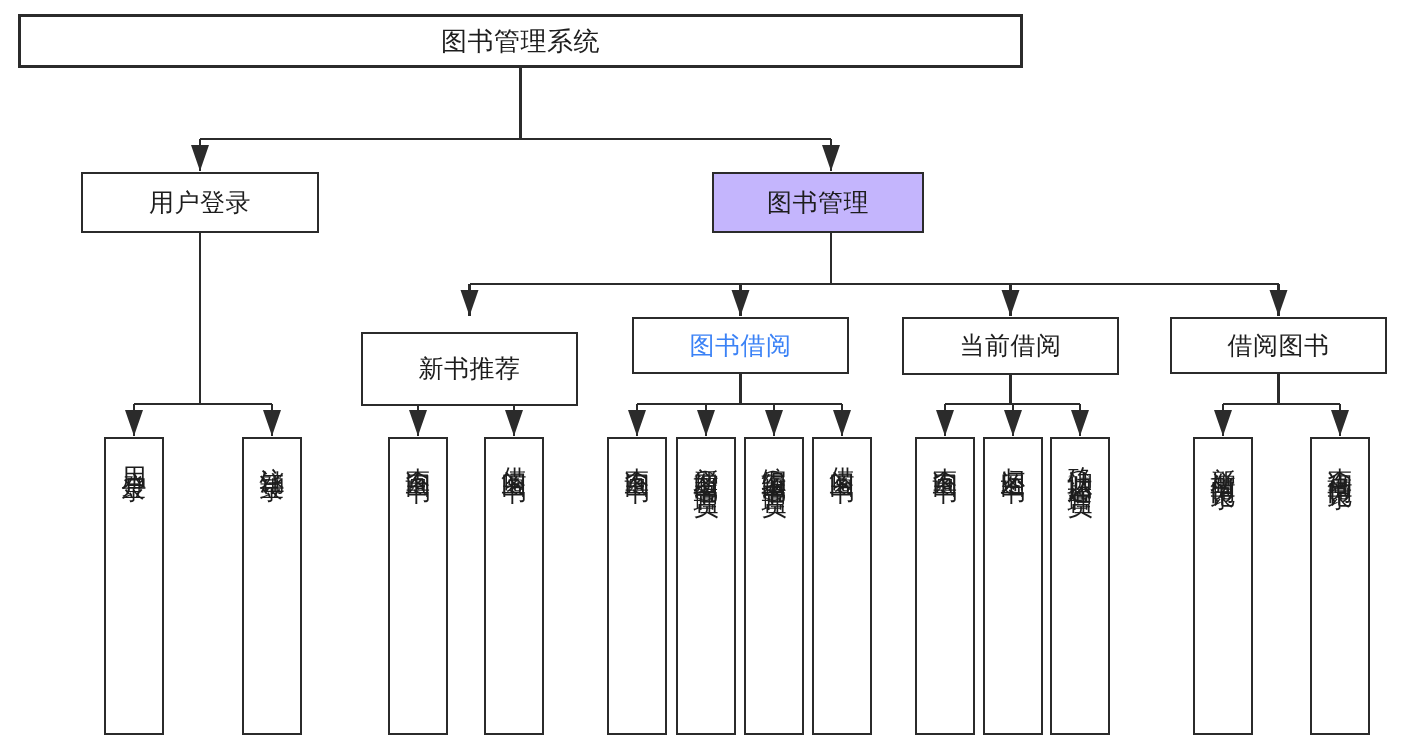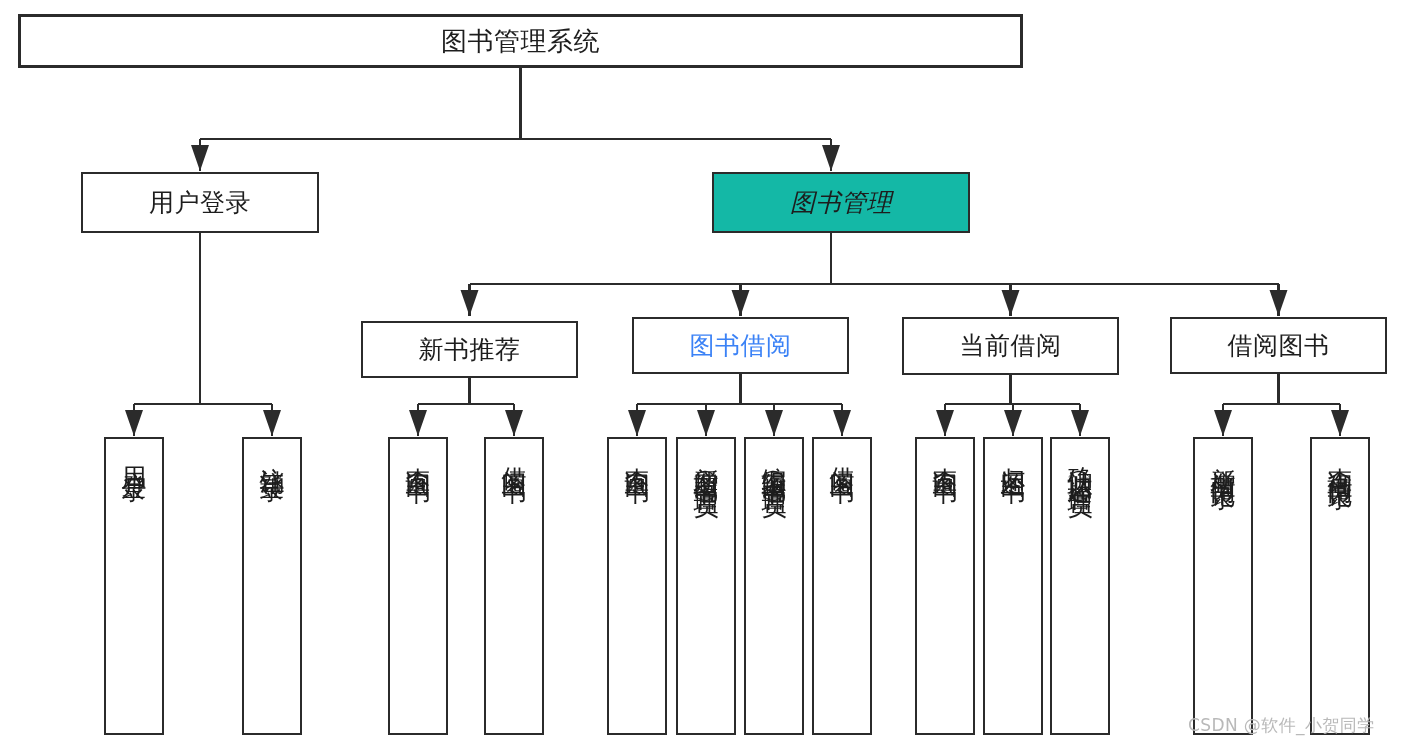--- a/index.html
+++ b/index.html
@@ -136,24 +136,24 @@
       <line x1="1340" y1="404" x2="1340" y2="436" stroke="#2b2b2b" stroke-width="2.6" shape-rendering="crispEdges"></line>
       <polygon points="1331,410 1349,410 1340,436" fill="#2b2b2b"></polygon>
     </svg>
   <div id="nodes">
       <div class="node h root" style="left: 18px; top: 14px; width: 1005px; height: 54px; border-color: rgb(43, 43, 43); background: rgb(255, 255, 255); color: rgb(29, 29, 29);">
         <span class="node-label">图书管理系统</span>
       </div>
       <div class="node h" style="left: 81px; top: 172px; width: 238px; height: 61px; border-color: rgb(43, 43, 43); background: rgb(255, 255, 255); color: rgb(29, 29, 29);">
         <span class="node-label">用户登录</span>
       </div>
-      <div class="node h" style="left: 712px; top: 172px; width: 258px; height: 61px; border-color: rgb(43, 43, 43); background: #14b8a6; color: rgb(29, 29, 29); font-style: italic;">
+      <div class="node h" style="left: 712px; top: 172px; width: 212px; height: 61px; border-color: rgb(43, 43, 43); background: #c4b5fd; color: rgb(29, 29, 29);">
         <span class="node-label">图书管理</span>
       </div>
-      <div class="node h" style="left: 361px; top: 321px; width: 217px; height: 57px; border-color: rgb(43, 43, 43); background: rgb(255, 255, 255); color: rgb(29, 29, 29);">
+      <div class="node h" style="left: 361px; top: 332px; width: 217px; height: 74px; border-color: rgb(43, 43, 43); background: rgb(255, 255, 255); color: rgb(29, 29, 29);">
         <span class="node-label">新书推荐</span>
       </div>
       <div class="node h" style="left: 632px; top: 317px; width: 217px; height: 57px; border-color: rgb(43, 43, 43); background: rgb(255, 255, 255); color: #3b82f6;">
         <span class="node-label">图书借阅</span>
       </div>
       <div class="node h" style="left: 902px; top: 317px; width: 217px; height: 58px; border-color: rgb(43, 43, 43); background: rgb(255, 255, 255); color: rgb(29, 29, 29);">
         <span class="node-label">当前借阅</span>
       </div>
       <div class="node h" style="left: 1170px; top: 317px; width: 217px; height: 57px; border-color: rgb(43, 43, 43); background: rgb(255, 255, 255); color: rgb(29, 29, 29);">
         <span class="node-label">借阅图书</span>
@@ -191,14 +191,13 @@
       <div class="node v" style="left: 1050px; top: 437px; width: 60px; height: 298px; border-color: rgb(43, 43, 43); background: rgb(255, 255, 255); color: rgb(29, 29, 29);">
         <span class="node-label">确认归还（管理员）</span>
       </div>
       <div class="node v" style="left: 1193px; top: 437px; width: 60px; height: 298px; border-color: rgb(43, 43, 43); background: rgb(255, 255, 255); color: rgb(29, 29, 29);">
         <span class="node-label">新增借阅记录</span>
       </div>
       <div class="node v" style="left: 1310px; top: 437px; width: 60px; height: 298px; border-color: rgb(43, 43, 43); background: rgb(255, 255, 255); color: rgb(29, 29, 29);">
         <span class="node-label">查询借阅记录</span>
       </div>
     </div>
-  <div id="watermark">CSDN @软件_小贺同学</div>
 </div>
 
 </body></html>

